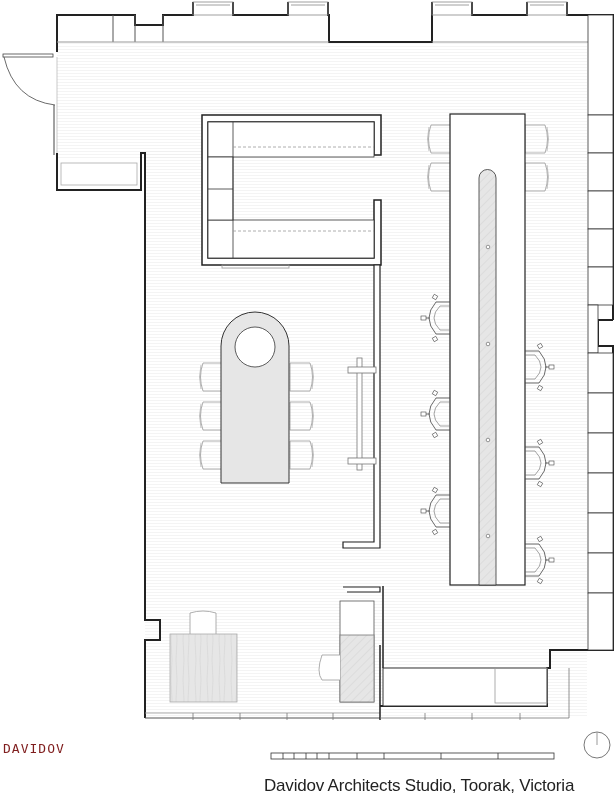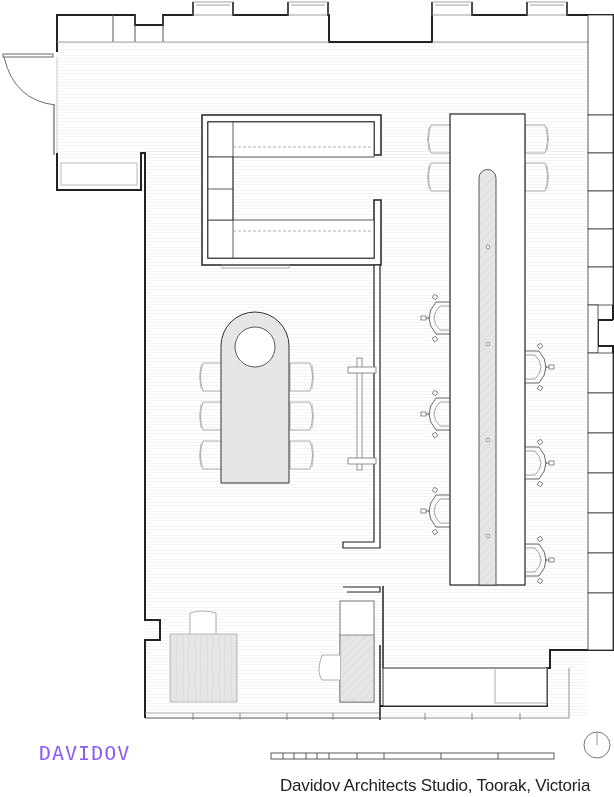--- a/index.html
+++ b/index.html
@@ -1,19 +1,19 @@
 <!DOCTYPE html>
 <html><head>
 <meta charset="utf-8">
 <style>
   html, body { margin: 0; padding: 0; background: #ffffff; }
   body { width: 614px; height: 797px; position: relative; overflow: hidden; font-family: "Liberation Sans", sans-serif; }
   #plan { position: absolute; left: 0; top: 0; }
-  .brand { position: absolute; left: 3px; top: 741px; font-family: "DejaVu Sans Mono", monospace; font-size: 20px; letter-spacing: 1px; color: #8b5cf6; margin-left: 36px; }
-  .caption { position: absolute; left: 280px; top: 776px; font-family: "Liberation Sans", sans-serif; font-size: 17px; color: #222; letter-spacing: -0.2px; }
+  .brand { position: absolute; left: 3px; top: 741px; font-family: "DejaVu Sans Mono", monospace; font-size: 13px; letter-spacing: 1px; color: #7f1d1d; }
+  .caption { position: absolute; left: 264px; top: 776px; font-family: "Liberation Sans", sans-serif; font-size: 17px; color: #222; letter-spacing: -0.2px; }
 </style>
 </head>
 <body>
 
 <svg id="plan" width="614" height="797" viewBox="0 0 614 797" xmlns="http://www.w3.org/2000/svg">
   <defs>
     <pattern id="floorlines" width="6" height="3" patternUnits="userSpaceOnUse">
       <line x1="0" y1="1.5" x2="6" y2="1.5" stroke="#ececec" stroke-width="0.6"></line>
     </pattern>
     <pattern id="hatch" width="6" height="6" patternUnits="userSpaceOnUse" patternTransform="rotate(45)">

